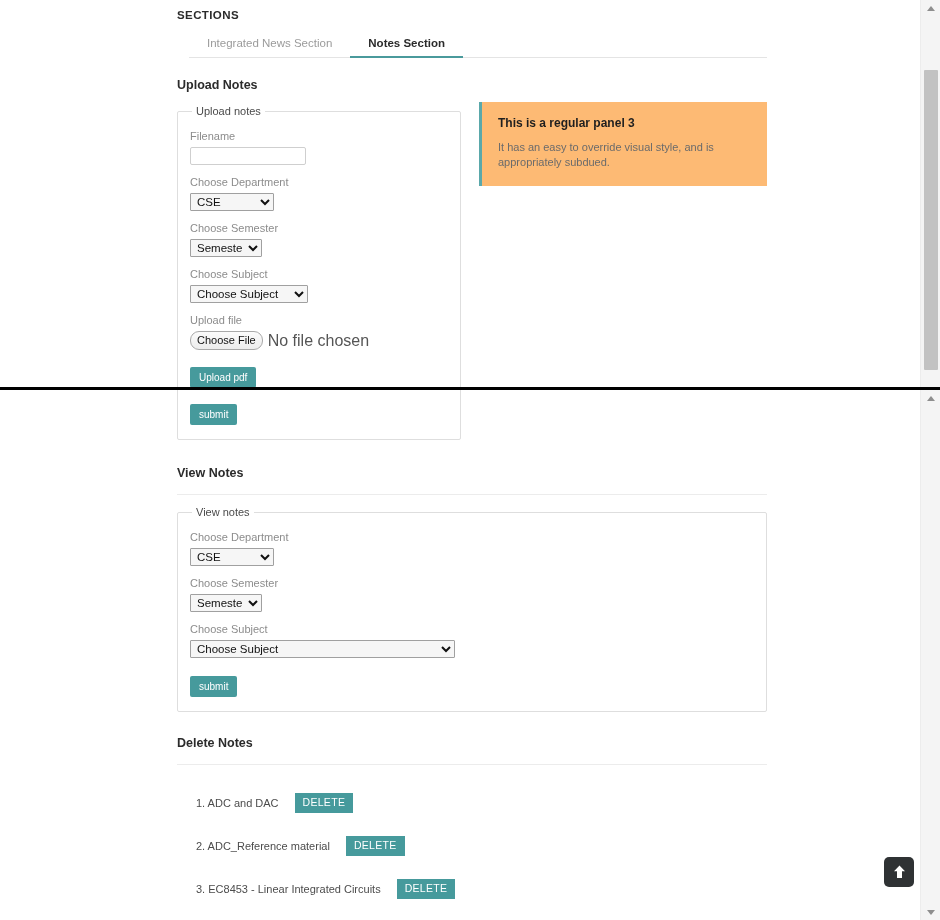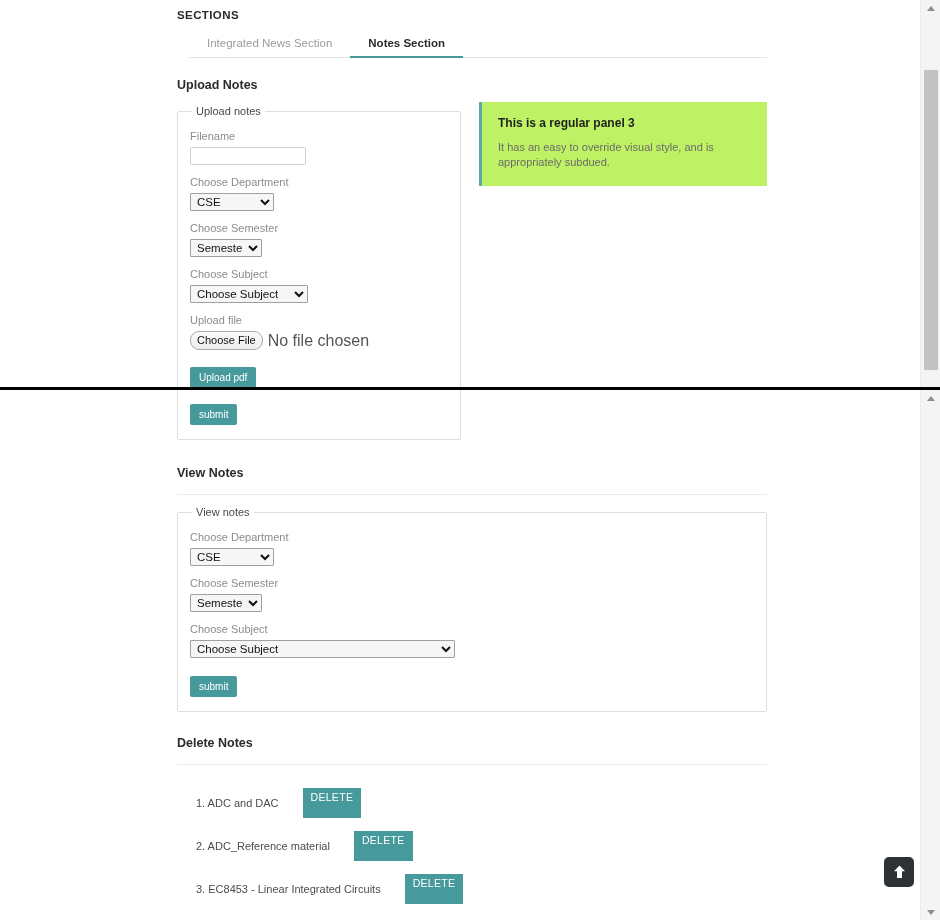--- a/index.html
+++ b/index.html
@@ -194,21 +194,21 @@
   }
   .btn-upload { margin-top: 17px; }
   .btn-submit-upload { margin-top: 16px; }
   .btn-submit-view { margin-top: 18px; }
 
   
   .panel {
     width: 288px;
     margin-left: 18px;
     margin-top: -3px;
-    background: #bef264;
+    background: #fdba74;
     border-left: 3px solid #5aa8aa;
     padding: 14px 16px 16px 16px;
   }
   .panel-title {
     font-size: 12px;
     font-weight: bold;
     color: #1f1f1f;
     margin: 0 0 10px 0;
   }
   .panel-text {
@@ -216,37 +216,37 @@
     color: #6b6b6b;
     margin: 0;
     line-height: 1.35;
   }
 
   
   .delete-list { margin-top: 16px; }
   .delete-item {
     display: flex;
     align-items: center;
-    gap: 24px;
+    gap: 16px;
     height: 43px;
     padding-left: 19px;
   }
   .delete-text {
     font-size: 11px;
     color: #4c4c4c;
     white-space: nowrap;
   }
   .btn-delete {
     background: #469a9c;
     color: #ffffff;
     border: none;
     font-family: "Liberation Sans", sans-serif;
     font-size: 10.5px;
     letter-spacing: 0.3px;
-    padding: 4px 8px 15px 8px;
+    padding: 4px 8px 5px 8px;
     cursor: pointer;
     line-height: 11px;
   }
 
   
   .seam {
     position: absolute;
     left: 0;
     top: 387px;
     width: 940px;

